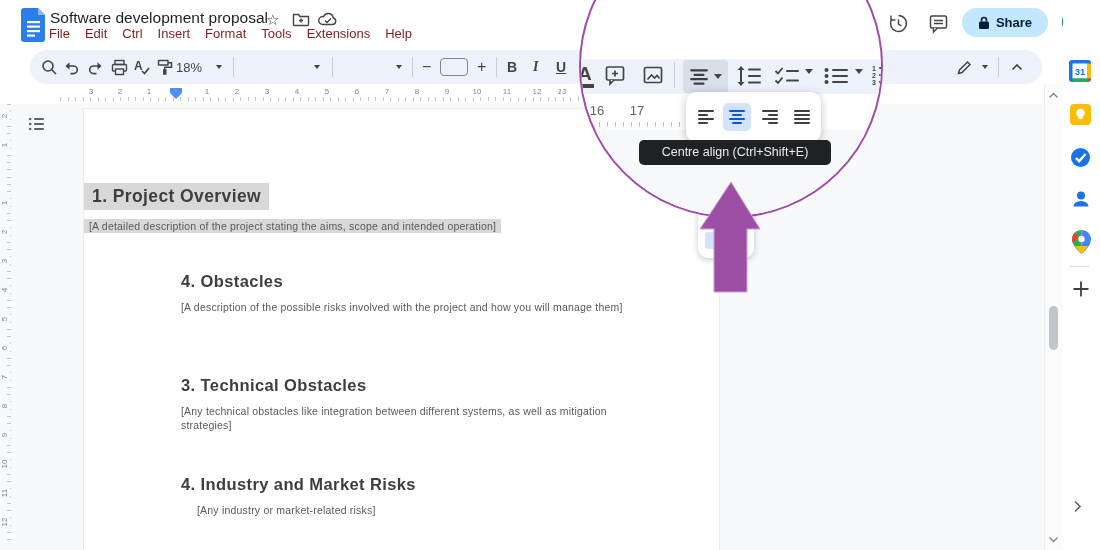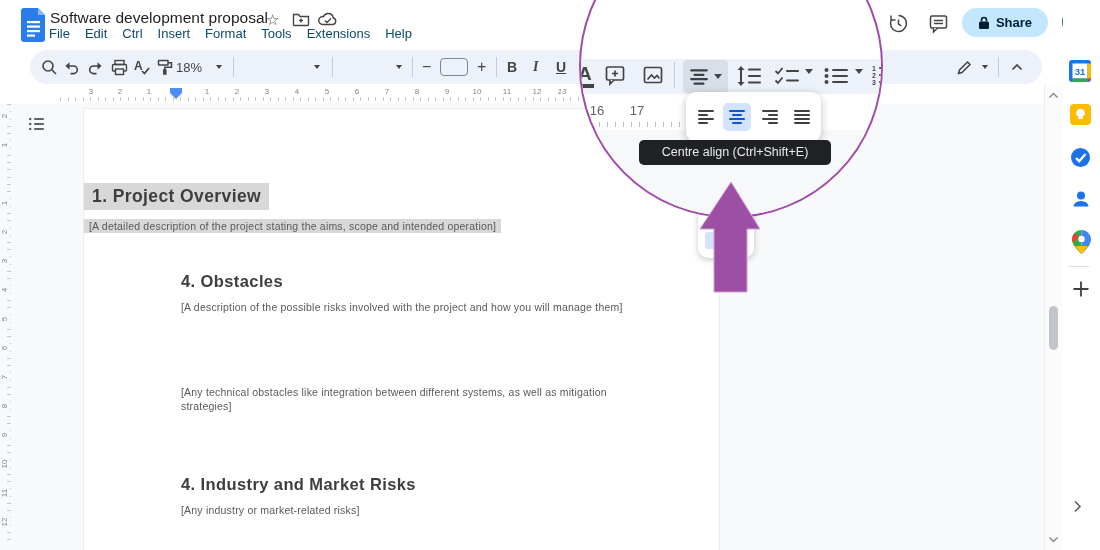--- a/index.html
+++ b/index.html
@@ -4,21 +4,21 @@
 <style>
   html,body{margin:0;padding:0;background:#fff;}
   #app{position:relative;width:1100px;height:550px;overflow:hidden;background:#fff;
        font-family:"Liberation Sans",sans-serif;color:#1f1f1f;}
   svg{display:block;}
   
   #header{position:absolute;left:0;top:0;width:1100px;height:50px;background:#fff;z-index:2;}
   #docs-logo{position:absolute;left:21px;top:8px;}
   #doc-title{position:absolute;left:50px;top:9px;font-size:15.5px;color:#1f1f1f;white-space:nowrap;}
   .title-ico{position:absolute;top:11px;color:#444;}
-  #menu-bar{position:absolute;left:49px;top:26px;display:flex;gap:15px;font-size:13px;color:#0c4a6e;}
+  #menu-bar{position:absolute;left:49px;top:26px;display:flex;gap:15px;font-size:13px;color:#7f1d1d;}
   .menu-item{cursor:default;}
   #share-btn{position:absolute;left:962px;top:8px;width:86px;height:29px;border-radius:15px;
              background:#c2e7ff;display:flex;align-items:center;justify-content:center;gap:6px;
              font-size:13px;font-weight:bold;color:#001d35;}
   #avatar{position:absolute;left:1062px;top:6px;width:32px;height:32px;border-radius:50%;
           background:#188038;color:#fff;font-size:14px;font-weight:bold;display:flex;
           align-items:center;justify-content:center;}
   
   #toolbar{position:absolute;left:30px;top:50px;width:1012px;height:34px;border-radius:17px;
            background:#edf2fa;z-index:2;}
@@ -429,22 +429,22 @@
         <rect x="6" y="7.1" width="10" height="1.8" rx="0.9"></rect>
       <circle cx="2.2" cy="13" r="1.3"></circle>
         <rect x="6" y="12.1" width="10" height="1.8" rx="0.9"></rect>
     </svg>
   </span>
 
   <div id="page">
     <div id="doc-content">
         <div class="doc-section s1 center"><span class="doc-h sel-h">1. Project Overview</span><p class="doc-b" style="margin: 9px 0px 13px;"><span class="sel-b">[A detailed description of the project stating the aims, scope and intended operation]</span></p></div>
         <div class="doc-section s2"><span class="doc-h">4. Obstacles</span><p class="doc-b" style="margin: 9px 0px 16px;"><span>[A description of the possible risks involved with the project and how you will manage them]</span></p></div>
-        <div class="doc-section s3"><p class="doc-b" style="margin: 9px 0px 0px;"><span>[Any technical obstacles like integration between different systems, as well as mitigation strategies]</span></p></div>
-        <div class="doc-section s4"><span class="doc-h">4. Industry and Market Risks</span><p class="doc-b" style="margin: 9px 0px 0px;"><span>[Any industry or market-related risks]</span></p></div>
+        <div class="doc-section s3"><span class="doc-h">3. Technical Obstacles</span><p class="doc-b" style="margin: 9px 0px 0px;"><span>[Any technical obstacles like integration between different systems, as well as mitigation strategies]</span></p></div>
+        <div class="doc-section s4"><span class="doc-h">4. Industry and Market Risks</span><p class="doc-b" style="margin: 9px 16px 0px;"><span>[Any industry or market-related risks]</span></p></div>
       </div>
   </div>
 
   <div id="align-dropdown-real">
     <span class="chip"></span>
   </div>
 
   <div id="magnifier">
     <div id="mg-below"></div>
     <div id="mg-strip"></div>

